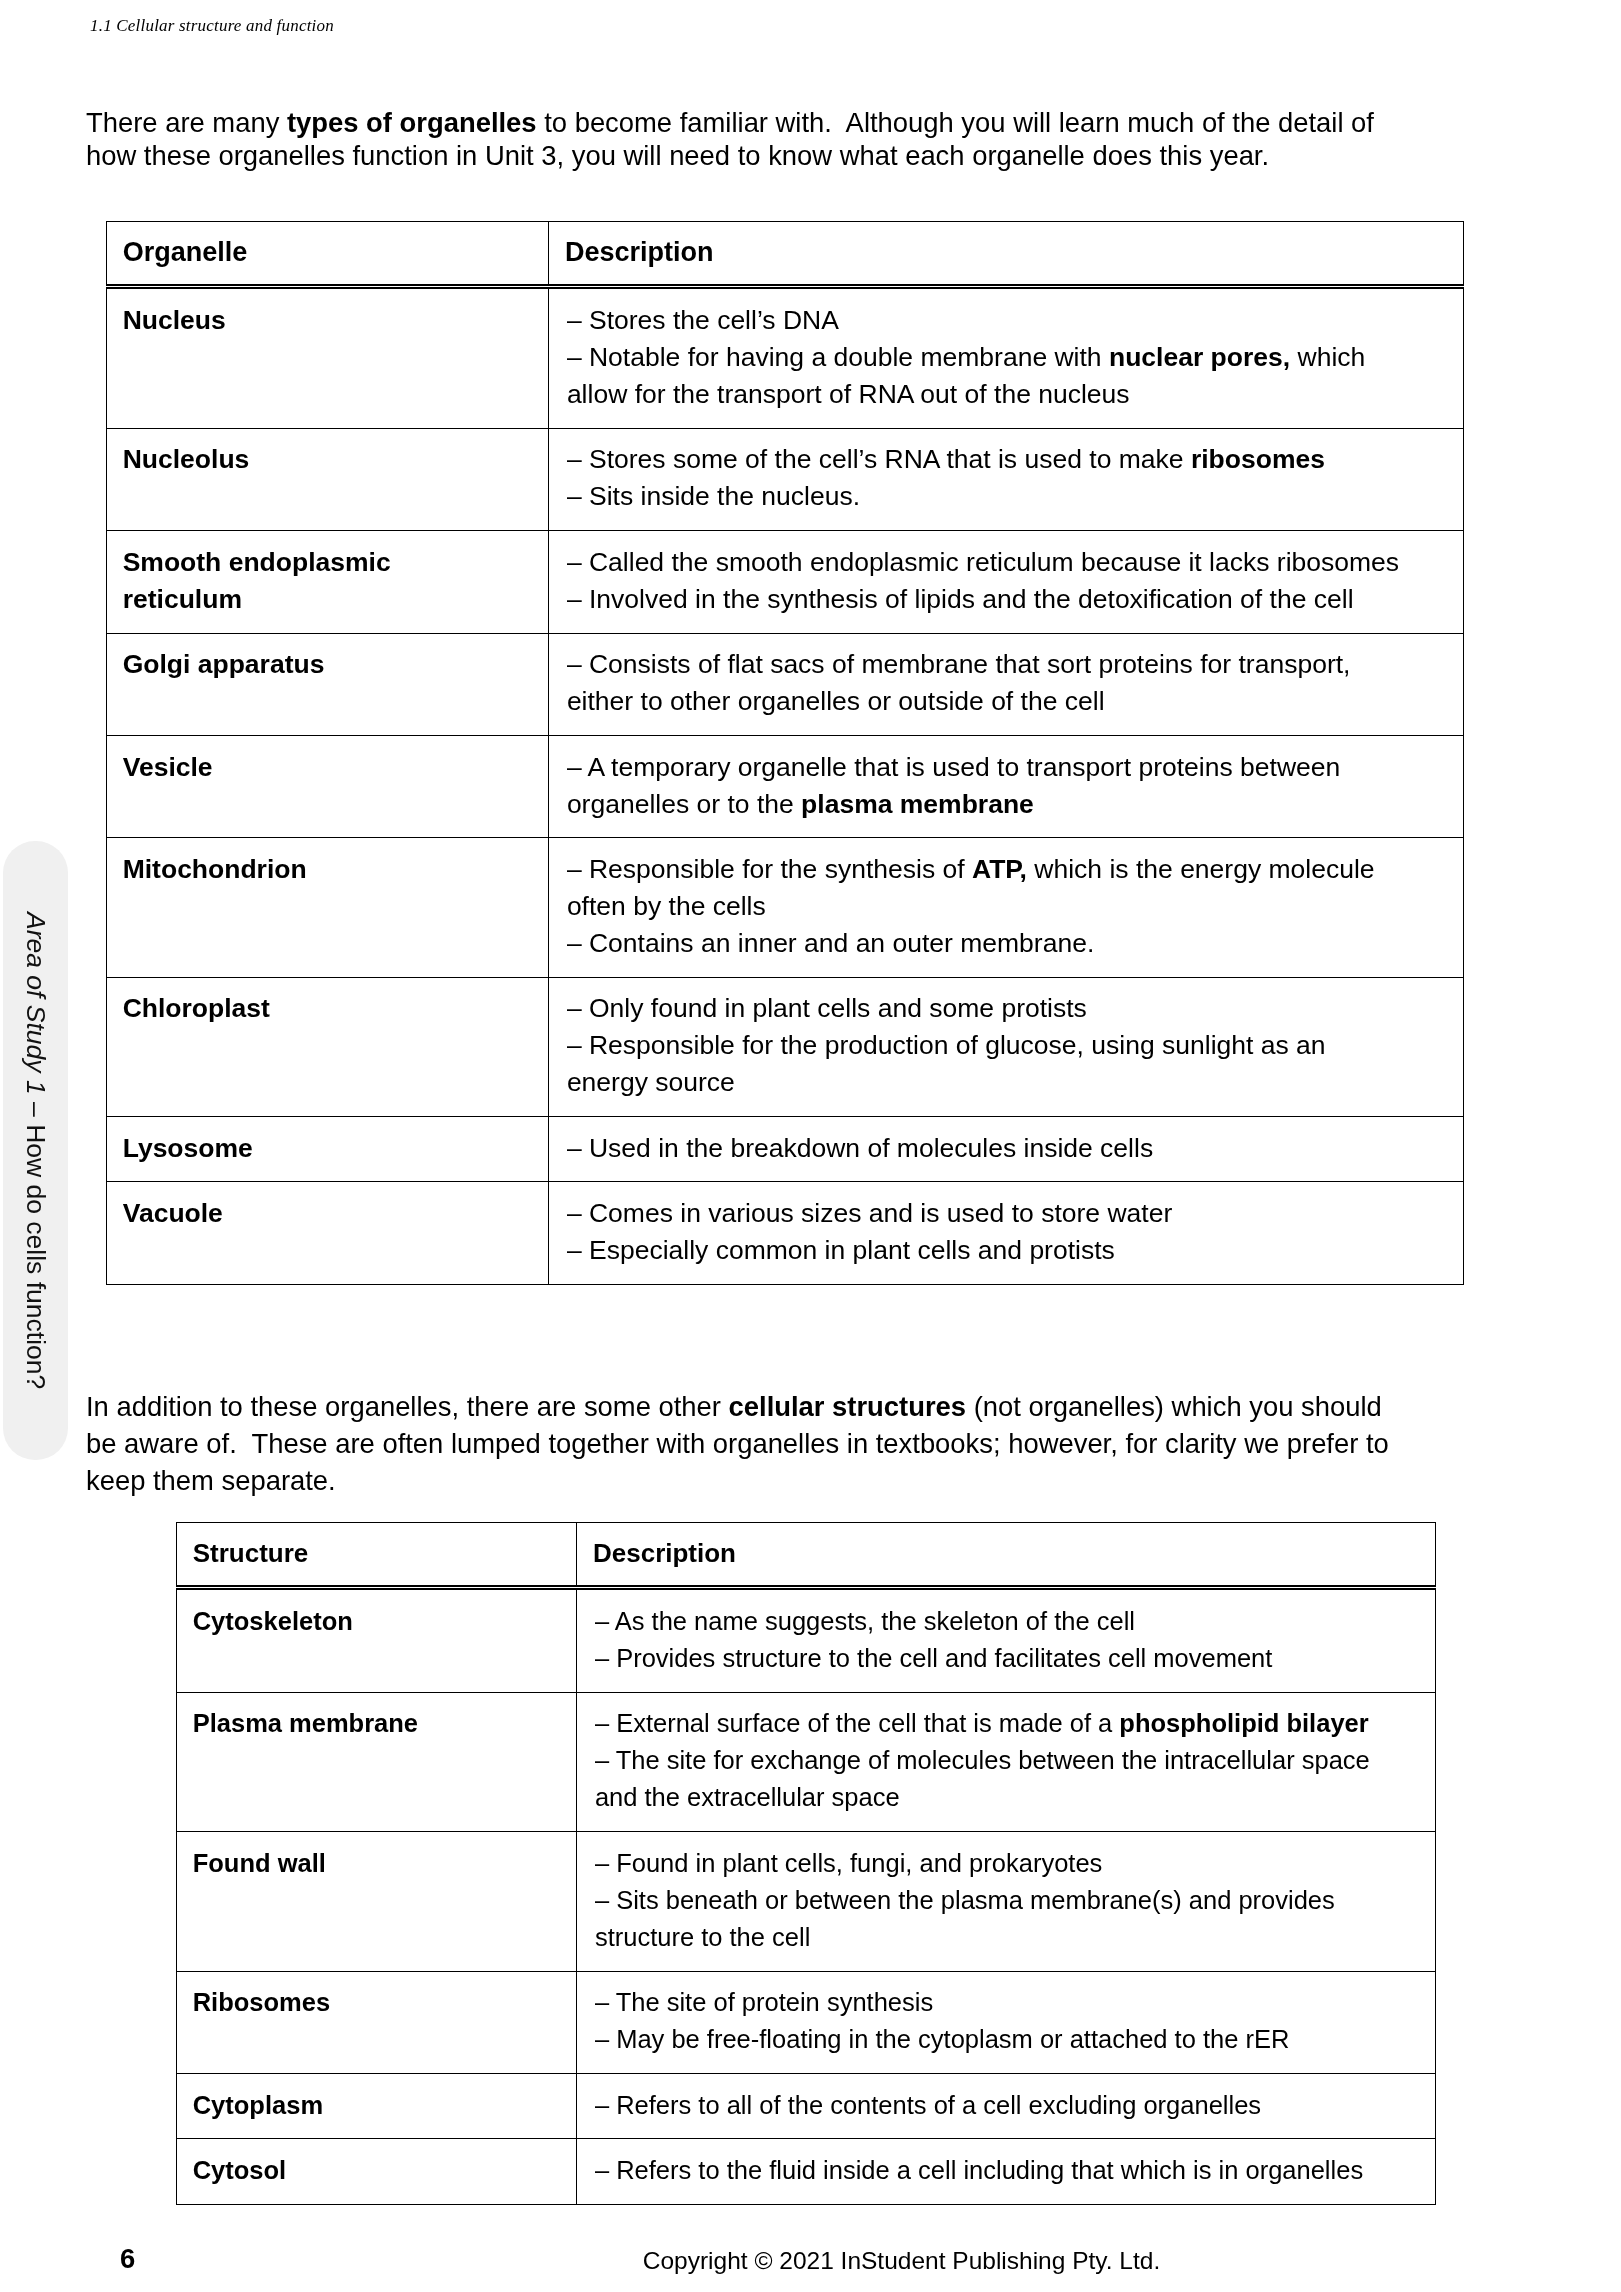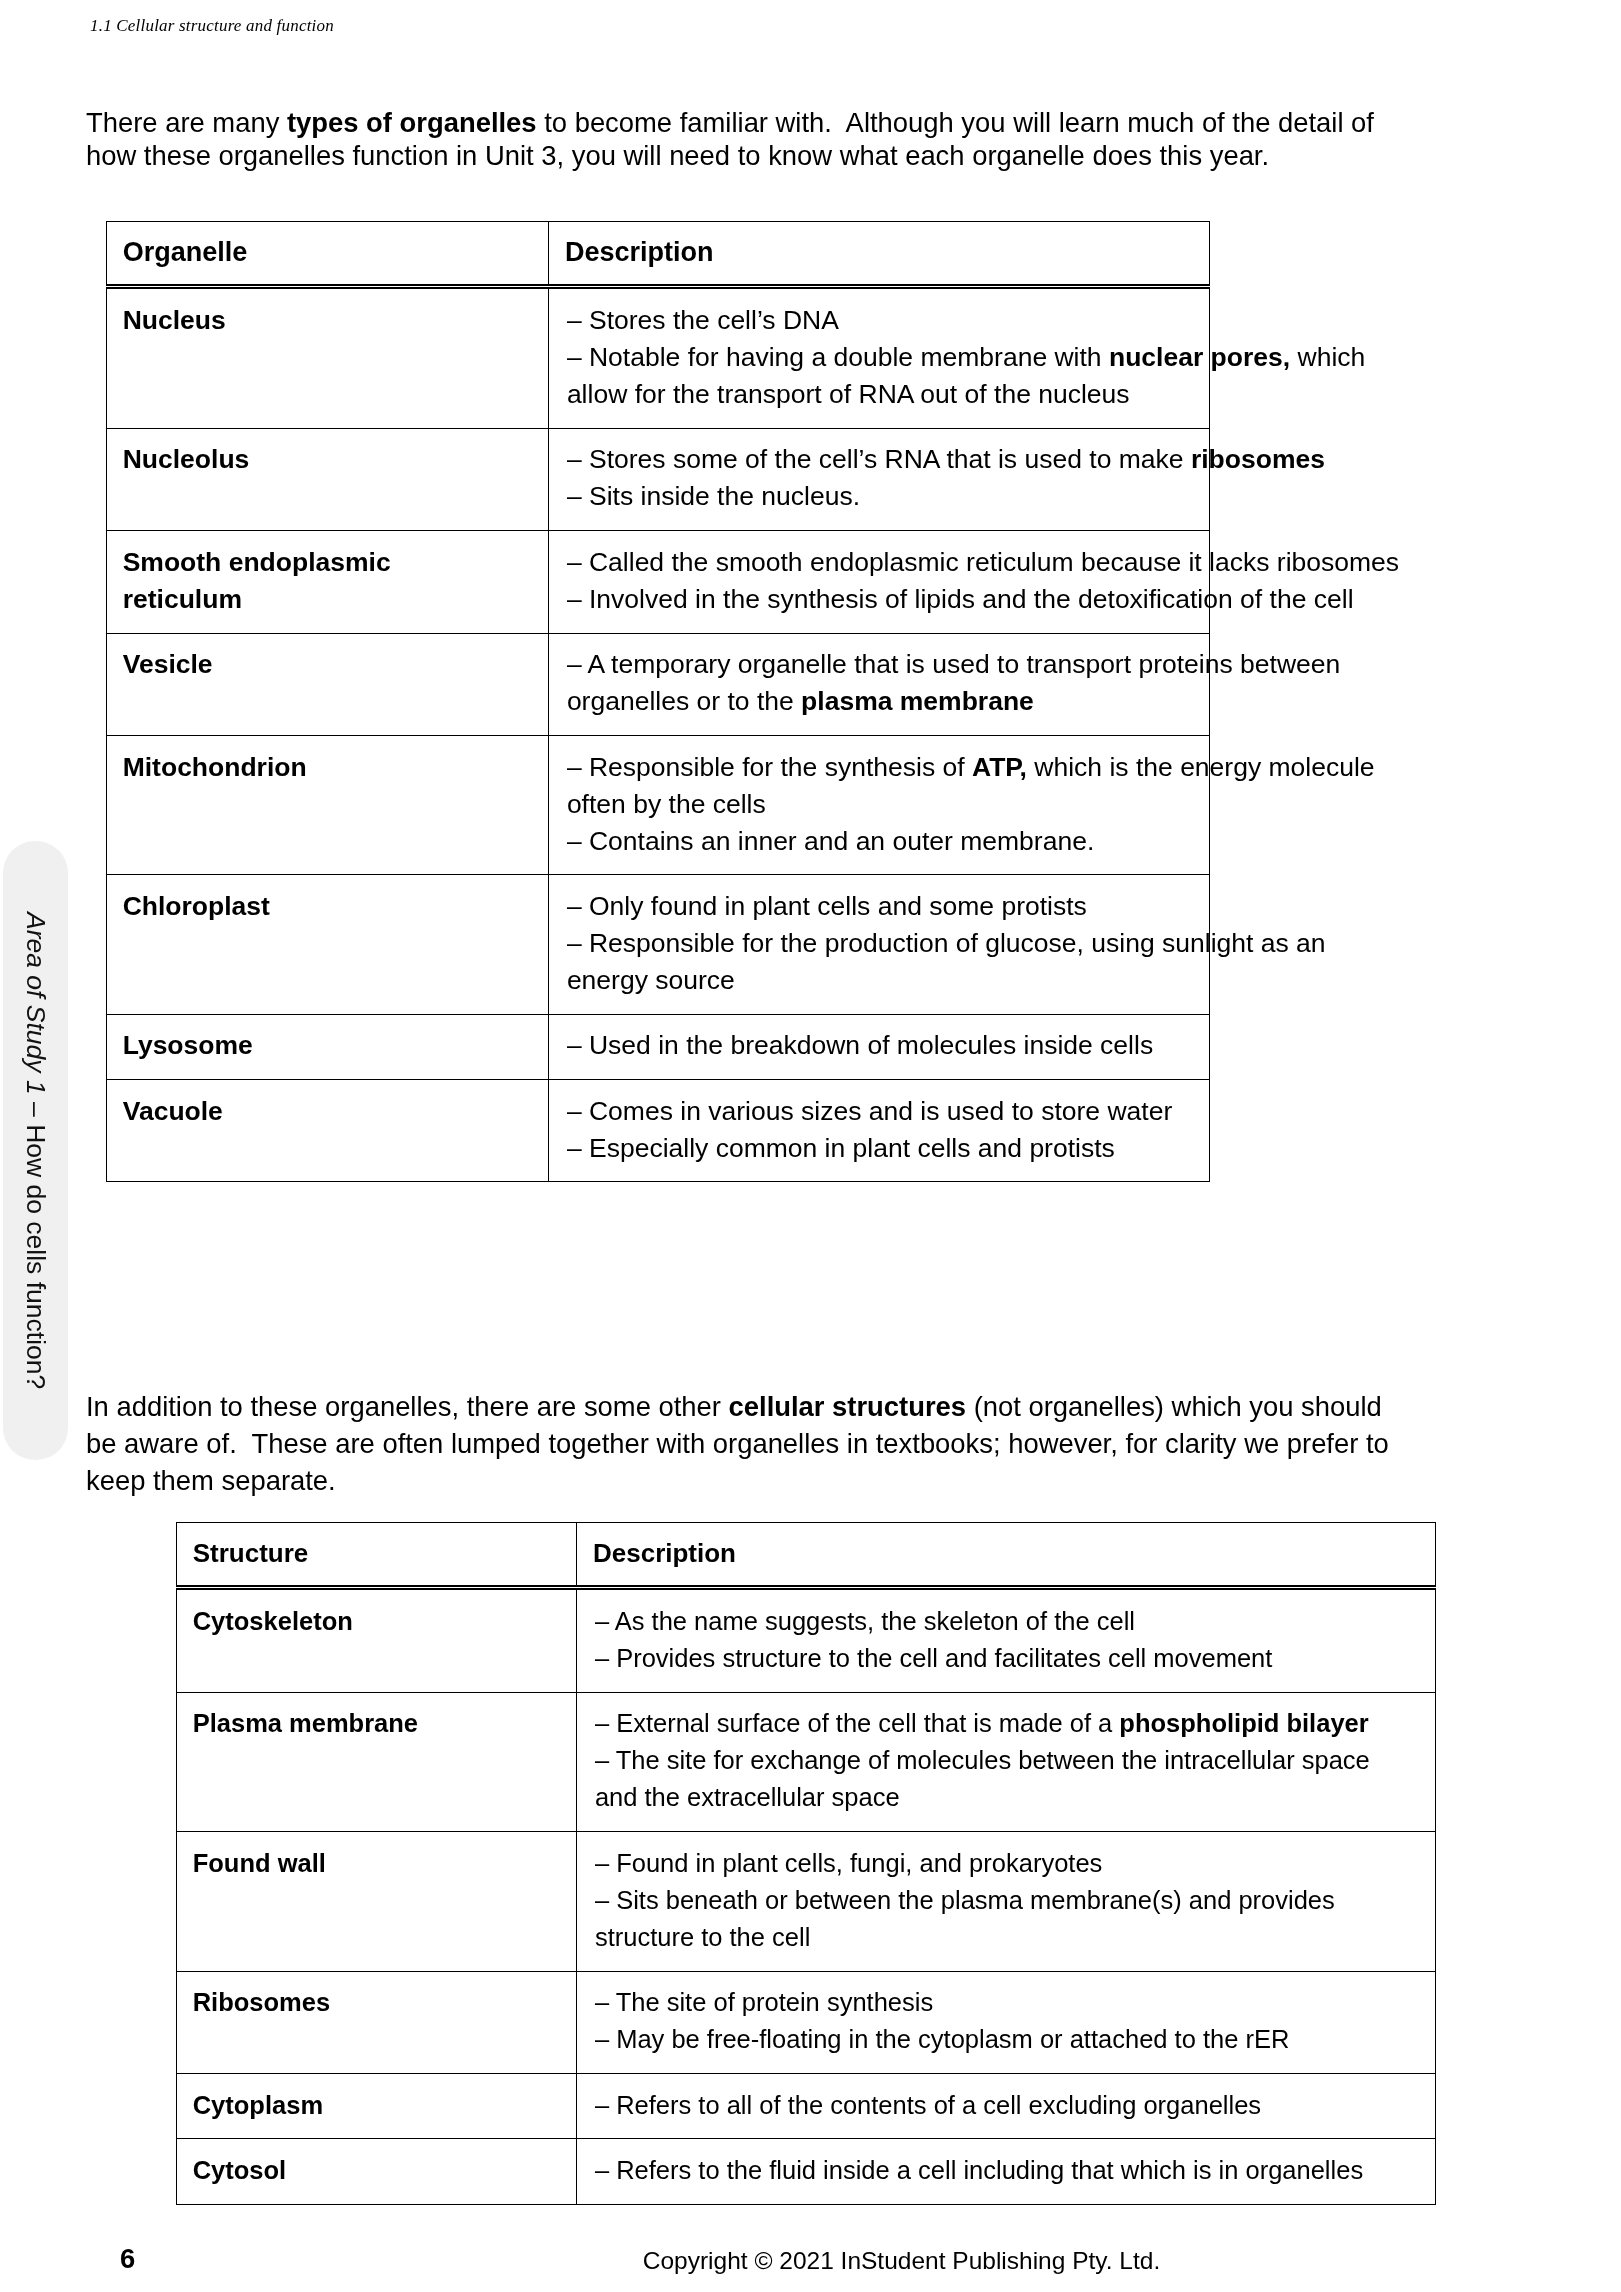--- a/index.html
+++ b/index.html
@@ -34,21 +34,21 @@
   }
   .tbl td.name-cell{
     font-weight:bold;white-space:pre-line;
     padding:12.7px 13.7px 14.7px 15.7px;line-height:37px;
   }
   .tbl td.desc-cell{
     padding:12.7px 13.7px 14.7px 17.6px;line-height:37px;
   }
   .desc-item{white-space:pre;}
   .tbl1{left:106px;top:221px;font-size:26.5px;}
-  .tbl1 table{width:1104px;}
+  .tbl1 table{width:1358px;}
   .tbl1 .name-col,.tbl1 .name-cell{width:408px;}
   .tbl2{left:176px;top:1522px;font-size:25.5px;}
   .tbl2 table{width:1260px;}
   .tbl2 .name-col,.tbl2 .name-cell{width:366px;}
   .sidebar-pill{
     position:absolute;left:2.9px;top:841px;width:65px;height:619px;
     background:#f0f0f0;border-radius:32px;
     display:flex;align-items:center;justify-content:center;
   }
   .sidebar-text{
@@ -97,20 +97,26 @@
         </tr>
         <tr>
           <td class="name-cell">Smooth endoplasmic
 reticulum</td>
           <td class="desc-cell">
             <div class="desc-item"><span>– Called the smooth endoplasmic reticulum because it lacks ribosomes</span></div>
             <div class="desc-item"><span>– Involved in the synthesis of lipids and the detoxification of the cell</span></div>
           </td>
         </tr>
         <tr>
+          <td class="name-cell">Golgi apparatus</td>
+          <td class="desc-cell">
+            <div class="desc-item"><span>– Consists of flat sacs of membrane that sort proteins for transport,</span><br><span>either to other organelles or outside of the cell</span></div>
+          </td>
+        </tr>
+        <tr>
           <td class="name-cell">Vesicle</td>
           <td class="desc-cell">
             <div class="desc-item"><span>– A temporary organelle that is used to transport proteins between</span><br><span>organelles or to the </span><b>plasma membrane</b></div>
           </td>
         </tr>
         <tr>
           <td class="name-cell">Mitochondrion</td>
           <td class="desc-cell">
             <div class="desc-item"><span>– Responsible for the synthesis of </span><b>ATP,</b><span> which is the energy molecule</span><br><span>often by the cells</span></div>
             <div class="desc-item"><span>– Contains an inner and an outer membrane.</span></div>

